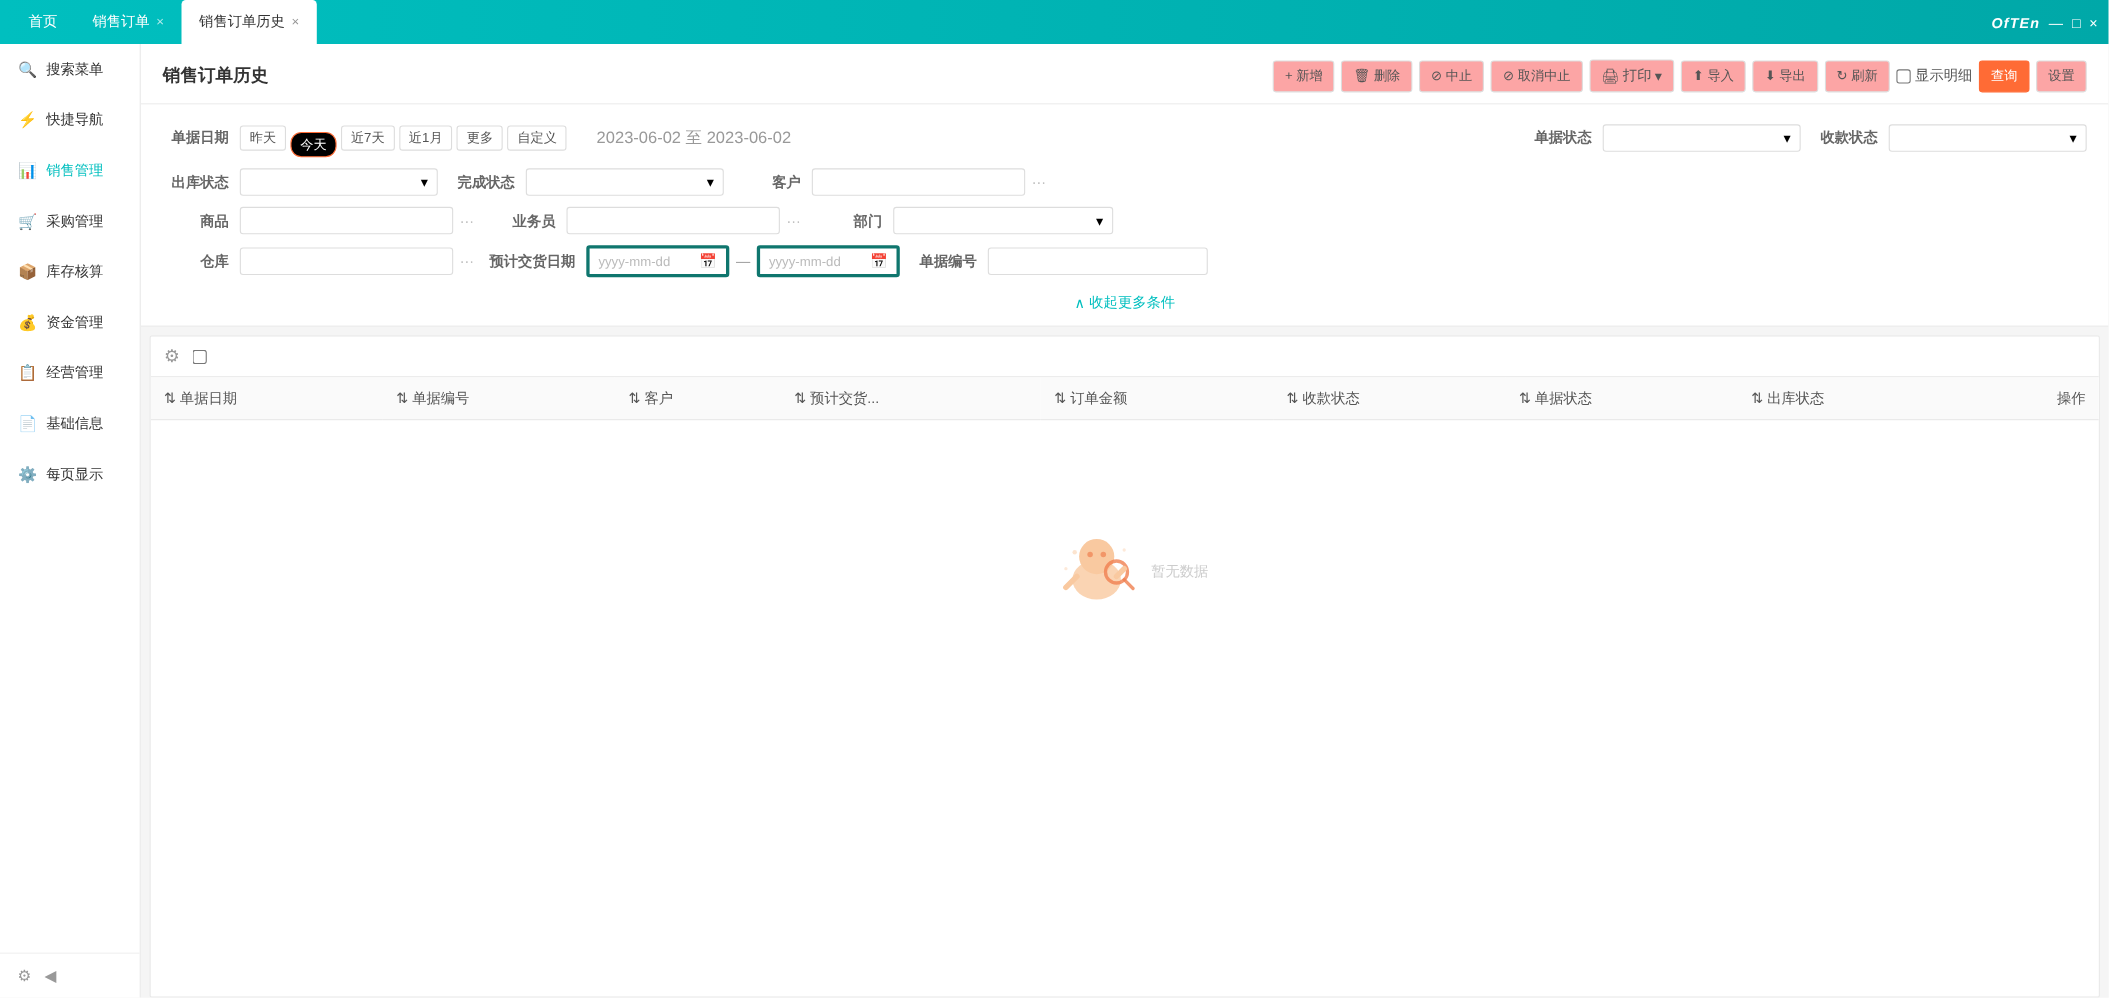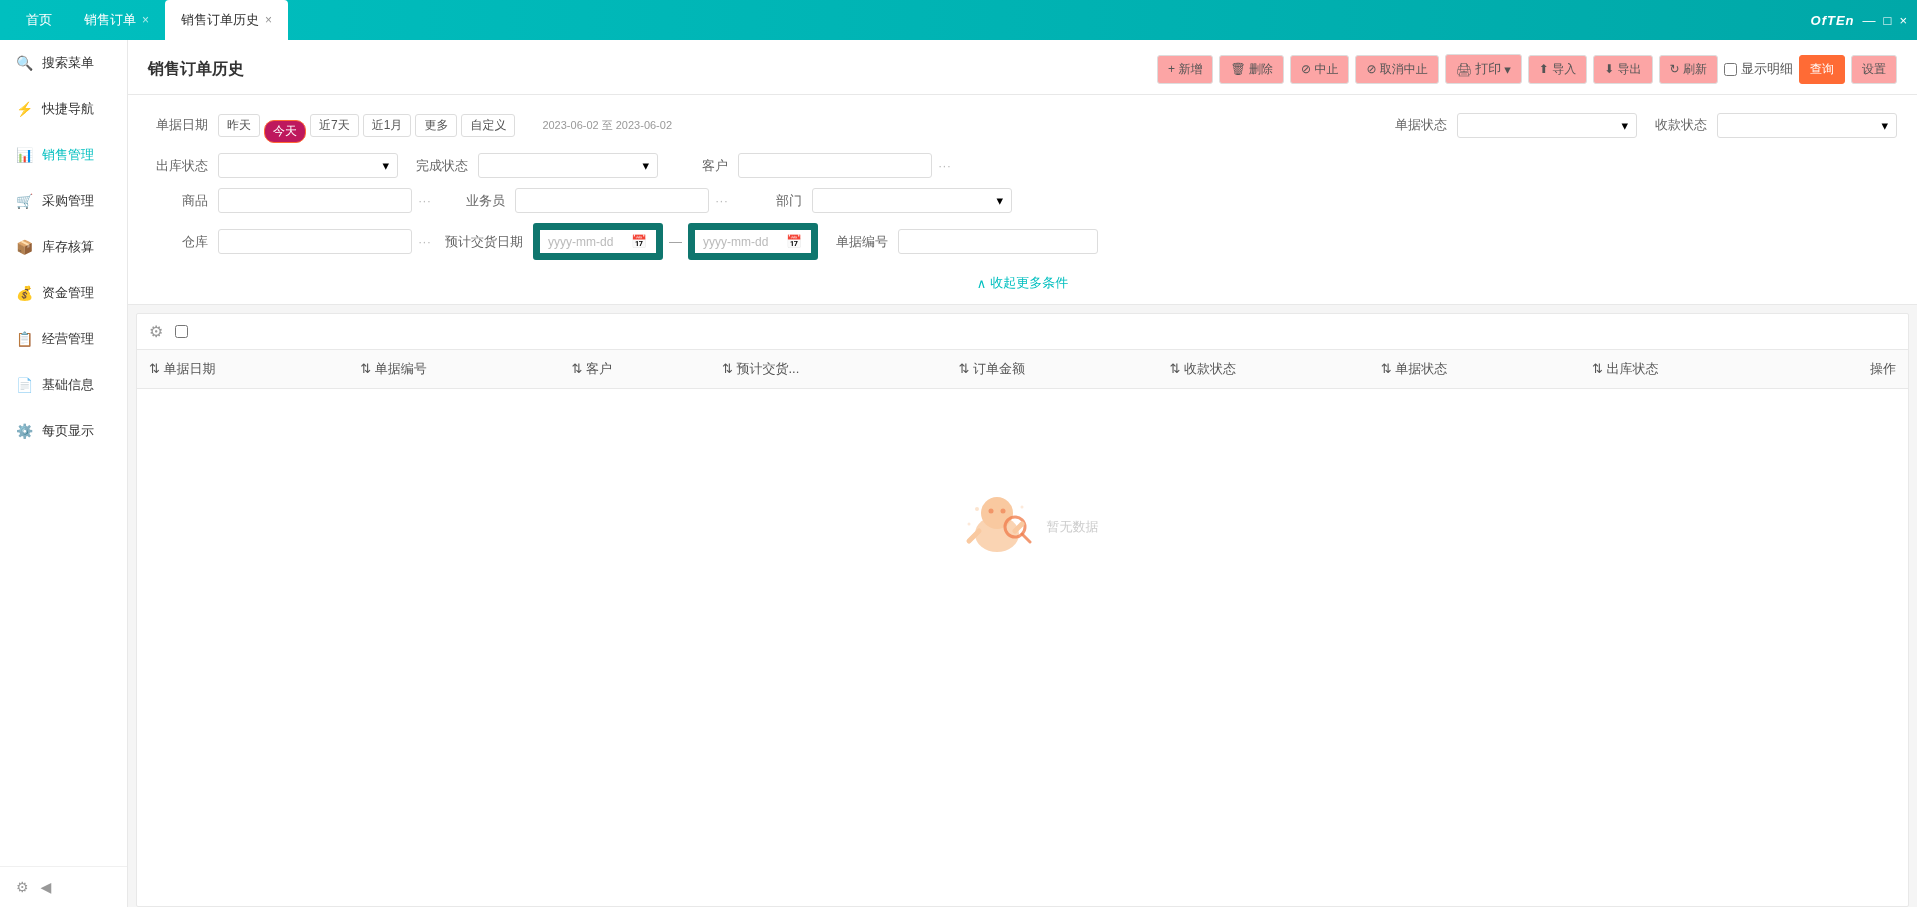--- a/index.html
+++ b/index.html
@@ -167,20 +167,21 @@
       align-items: center;
       gap: 10px;
       margin-bottom: 10px;
     }
     .filter-row:last-child { margin-bottom: 0; }
     .filter-label {
       color: #666;
       white-space: nowrap;
       min-width: 60px;
       text-align: right;
+      font-weight: bold;
     }
     .filter-group {
       display: flex;
       align-items: center;
       flex: 1;
       gap: 23px;
     }
     .date-shortcuts {
       display: flex;
       align-items: center;
@@ -189,28 +190,28 @@
     .date-btn {
       padding: 2px 8px;
       border: 1px solid #ddd;
       border-radius: 3px;
       cursor: pointer;
       font-size: 12px;
       color: #555;
       background: white;
     }
     .date-btn.active {
-      background: #be185d;
+      background: #000000;
       border-color: #ff6b35;
       color: white;
       border-radius: 10px;
       margin-top: 13px;
     }
     .date-range-text {
-      font-size: 11px;
+      font-size: 15px;
       color: #999;
       margin-left: 4px;
     }
     .filter-select {
       display: flex;
       align-items: center;
       border: 1px solid #ddd;
       border-radius: 3px;
       padding: 4px 8px;
       background: white;
@@ -232,21 +233,21 @@
       color: #bbb;
       cursor: pointer;
       padding: 0 4px;
     }
     .date-input-group {
       display: flex;
       align-items: center;
       gap: 6px;
     }
     .date-input {
-      border: 7px solid #0f766e;
+      border: 3px solid #0f766e;
       border-radius: 3px;
       padding: 4px 8px;
       background: white;
       width: 130px;
       color: #bbb;
       outline: none;
       display: flex;
       align-items: center;
       justify-content: space-between;
       cursor: pointer;

